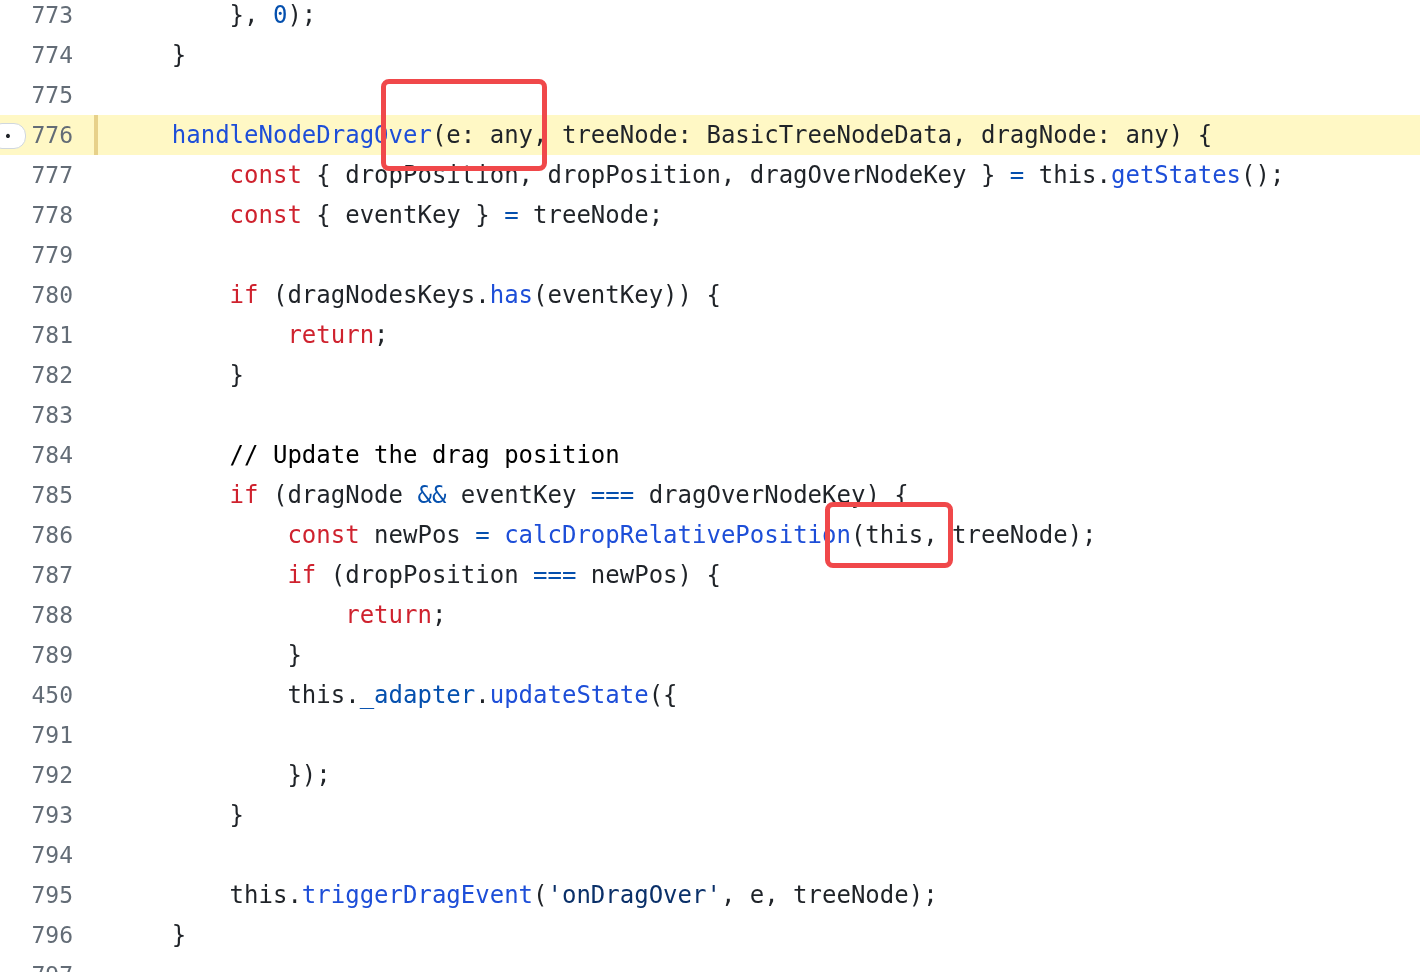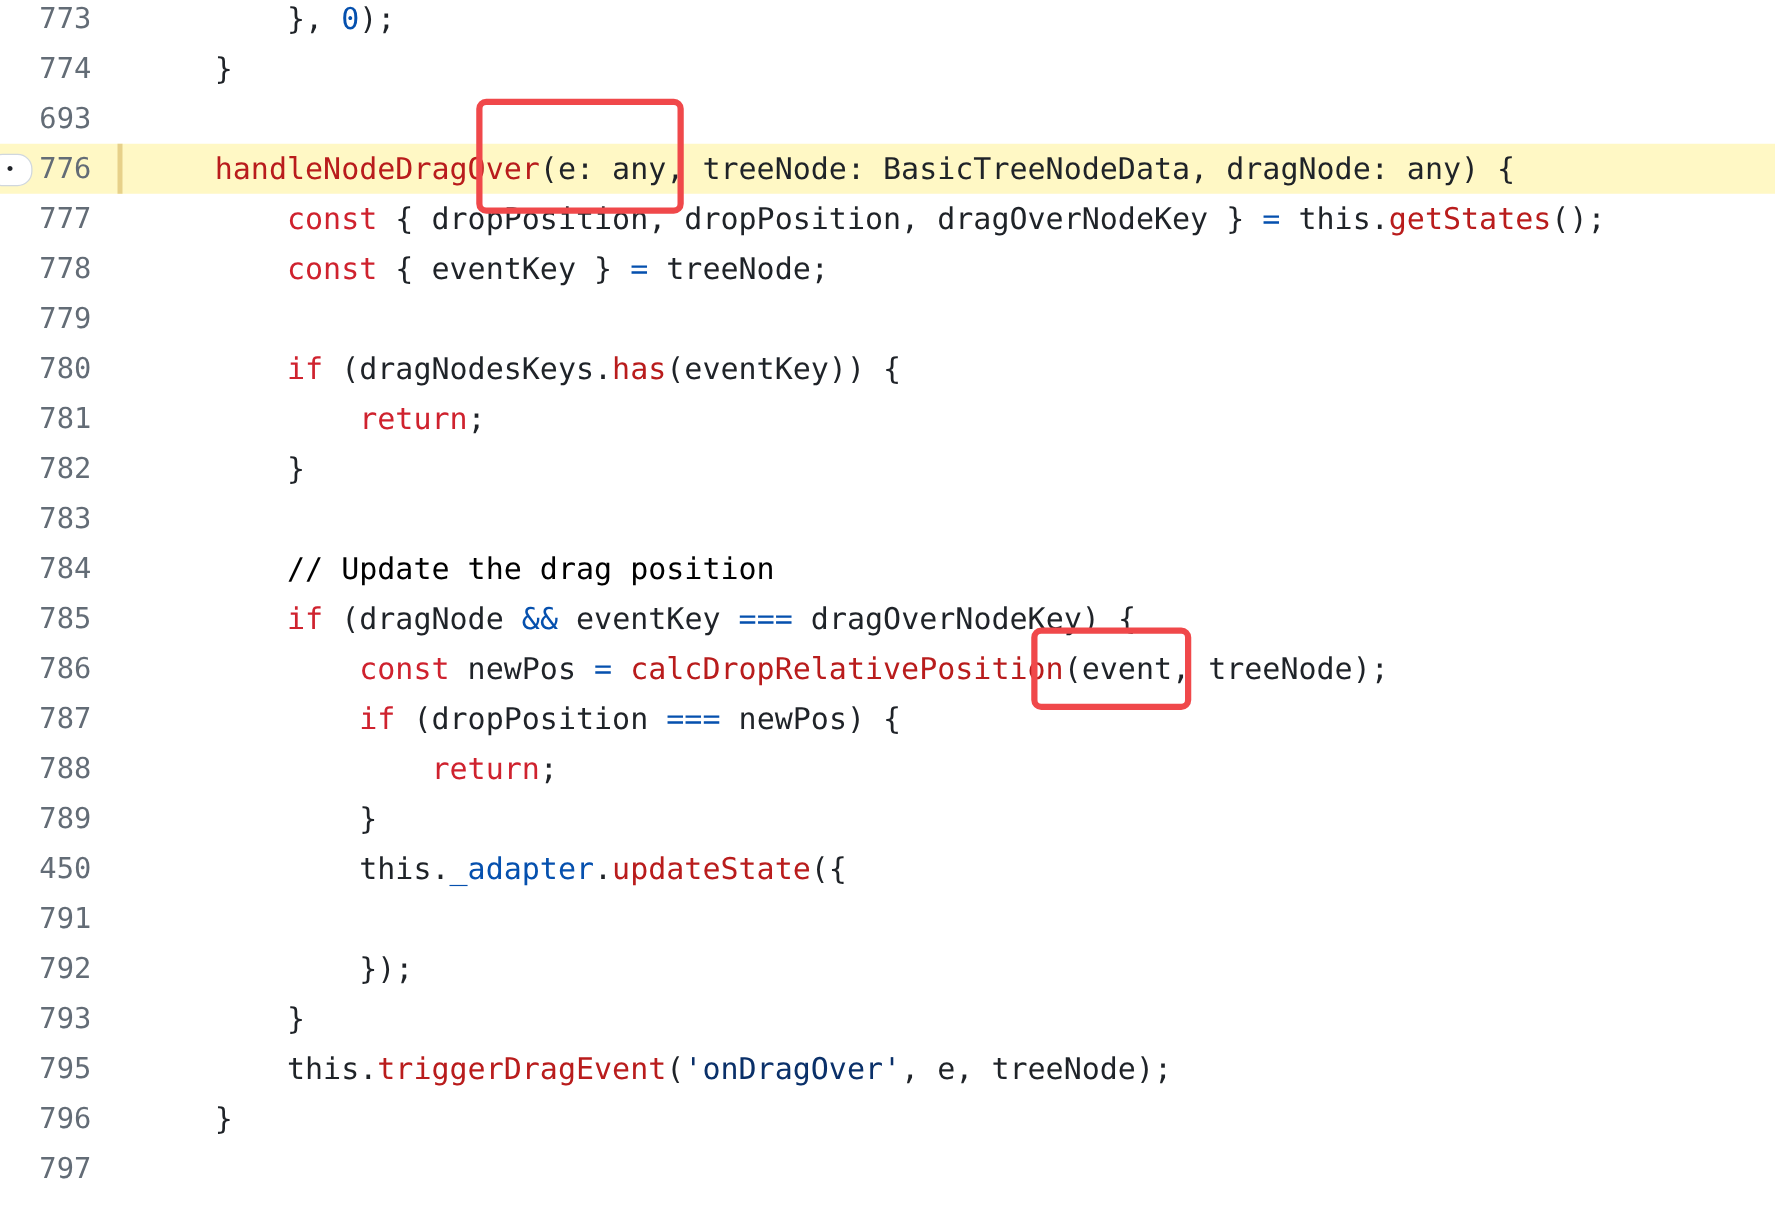--- a/index.html
+++ b/index.html
@@ -4,52 +4,53 @@
 <style>
   html,body{margin:0;padding:0;background:#ffffff;}
   body{width:1420px;height:972px;overflow:hidden;position:relative;font-family:"DejaVu Sans Mono",monospace;}
   .code{position:absolute;left:0;top:-5px;width:1420px;}
   .line{position:relative;height:40px;line-height:40px;font-size:24px;white-space:pre;color:#1f2328;}
   .line.hl{background:#fff8c5;}
   .line.hl::before{content:"";position:absolute;left:94px;top:0;width:4px;height:40px;background:#e7d18a;}
   .ln{position:absolute;left:0;width:73px;text-align:right;color:#636c76;font-size:23px;}
   .txt{position:absolute;left:114px;}
   .k{color:#cf222e;}
-  .f{color:#b91c1c;}
+  .f{color:#1d4ed8;}
   .p{color:#0550ae;}
   .c{color:#000000;}
   .s{color:#0a3069;}
   .dot{position:absolute;left:-10px;top:8px;width:34px;height:24px;border:1px solid #d0d7de;border-radius:12px;background:#fff;color:#1f2328;font-size:14px;line-height:24px;text-align:center;}
   .rbox{position:absolute;border:5px solid #f0484a;border-radius:8px;box-sizing:border-box;}
 </style>
 </head>
 <body>
 
 <div class="code" id="code">
     <div class="line"><span class="ln">773</span><span class="txt">        <span>}, </span><span class="p">0</span><span>);</span></span></div>
     <div class="line"><span class="ln">774</span><span class="txt">    <span>}</span></span></div>
-    <div class="line"><span class="ln">693</span><span class="txt"></span></div>
+    <div class="line"><span class="ln">775</span><span class="txt"></span></div>
     <div class="line hl"><span class="dot">•</span><span class="ln">776</span><span class="txt">    <span class="f">handleNodeDragOver</span><span>(e: any, treeNode: BasicTreeNodeData, dragNode: any) {</span></span></div>
     <div class="line"><span class="ln">777</span><span class="txt">        <span class="k">const</span><span> { dropPosition, dropPosition, dragOverNodeKey } </span><span class="p">=</span><span> this.</span><span class="f">getStates</span><span>();</span></span></div>
     <div class="line"><span class="ln">778</span><span class="txt">        <span class="k">const</span><span> { eventKey } </span><span class="p">=</span><span> treeNode;</span></span></div>
     <div class="line"><span class="ln">779</span><span class="txt"></span></div>
     <div class="line"><span class="ln">780</span><span class="txt">        <span class="k">if</span><span> (dragNodesKeys.</span><span class="f">has</span><span>(eventKey)) {</span></span></div>
     <div class="line"><span class="ln">781</span><span class="txt">            <span class="k">return</span><span>;</span></span></div>
     <div class="line"><span class="ln">782</span><span class="txt">        <span>}</span></span></div>
     <div class="line"><span class="ln">783</span><span class="txt"></span></div>
     <div class="line"><span class="ln">784</span><span class="txt">        <span class="c">// Update the drag position</span></span></div>
     <div class="line"><span class="ln">785</span><span class="txt">        <span class="k">if</span><span> (dragNode </span><span class="p">&amp;&amp;</span><span> eventKey </span><span class="p">===</span><span> dragOverNodeKey) {</span></span></div>
-    <div class="line"><span class="ln">786</span><span class="txt">            <span class="k">const</span><span> newPos </span><span class="p">=</span><span> </span><span class="f">calcDropRelativePosition</span><span>(event, treeNode);</span></span></div>
+    <div class="line"><span class="ln">786</span><span class="txt">            <span class="k">const</span><span> newPos </span><span class="p">=</span><span> </span><span class="f">calcDropRelativePosition</span><span>(this, treeNode);</span></span></div>
     <div class="line"><span class="ln">787</span><span class="txt">            <span class="k">if</span><span> (dropPosition </span><span class="p">===</span><span> newPos) {</span></span></div>
     <div class="line"><span class="ln">788</span><span class="txt">                <span class="k">return</span><span>;</span></span></div>
     <div class="line"><span class="ln">789</span><span class="txt">            <span>}</span></span></div>
     <div class="line"><span class="ln">450</span><span class="txt">            <span>this.</span><span class="p">_adapter</span><span>.</span><span class="f">updateState</span><span>({</span></span></div>
     <div class="line"><span class="ln">791</span></div>
     <div class="line"><span class="ln">792</span><span class="txt">            <span>});</span></span></div>
     <div class="line"><span class="ln">793</span><span class="txt">        <span>}</span></span></div>
+    <div class="line"><span class="ln">794</span><span class="txt"></span></div>
     <div class="line"><span class="ln">795</span><span class="txt">        <span>this.</span><span class="f">triggerDragEvent</span><span>(</span><span class="s">'onDragOver'</span><span>, e, treeNode);</span></span></div>
     <div class="line"><span class="ln">796</span><span class="txt">    <span>}</span></span></div>
     <div class="line"><span class="ln">797</span><span class="txt"></span></div>
   </div>
 <div id="annots">
     <div class="rbox" style="left: 381px; top: 79px; width: 166px; height: 92px; border-color: rgb(240, 72, 74);"></div>
     <div class="rbox" style="left: 825px; top: 502px; width: 128px; height: 66px; border-color: rgb(240, 72, 74);"></div>
   </div>
 
 </body></html>

